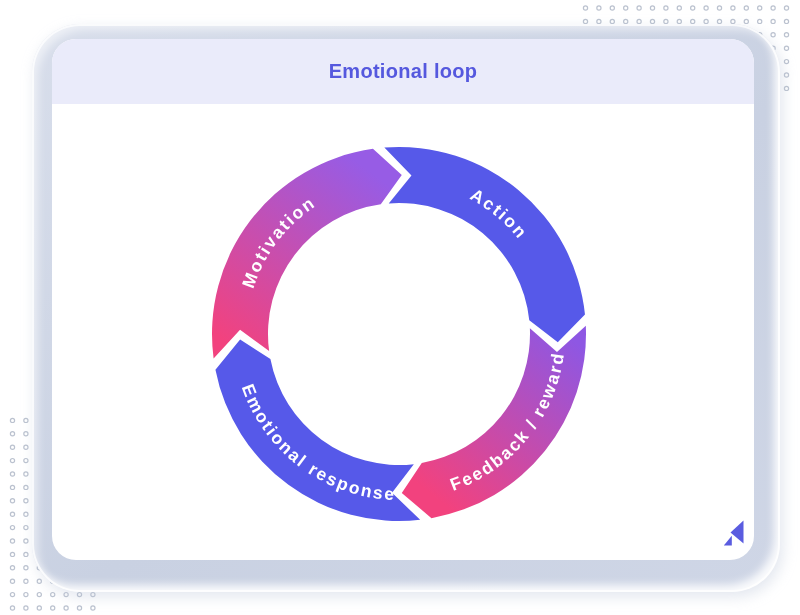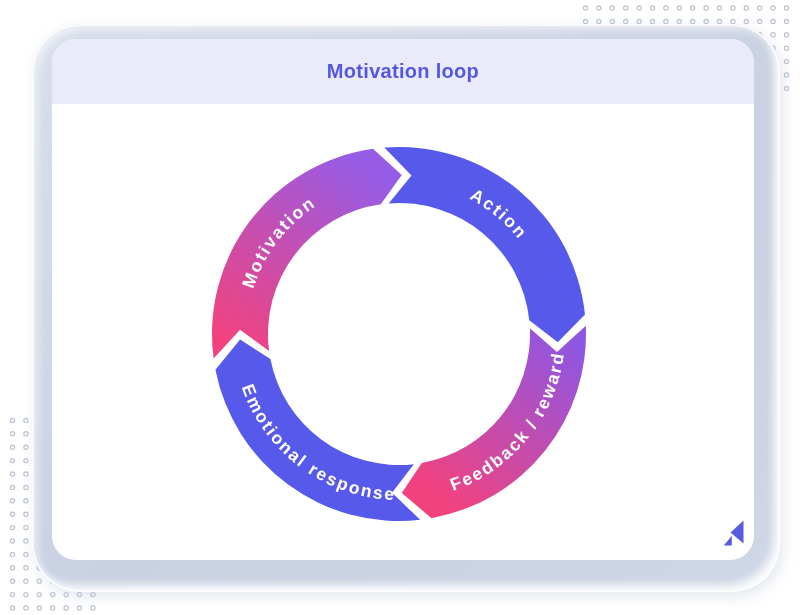--- a/index.html
+++ b/index.html
@@ -267,21 +267,21 @@
         <circle cx="66.1" cy="608.0" r="2.1" fill="none" stroke="#8e99af" stroke-width="1.2" opacity="0.6"></circle>
         <circle cx="79.5" cy="608.0" r="2.1" fill="none" stroke="#8e99af" stroke-width="1.2" opacity="0.6"></circle>
         <circle cx="92.9" cy="608.0" r="2.1" fill="none" stroke="#8e99af" stroke-width="1.2" opacity="0.6"></circle>
       </g>
     </svg>
 
   <div class="card">
     <div class="screen">
 
       <div class="header">
-        <div class="page-title">Motivation loop</div>
+        <div class="page-title">Emotional loop</div>
       </div>
 
       <div class="content">
         <svg class="diagram-svg" id="diagram-svg" width="702" height="456" viewBox="0 0 702 456">
             <defs>
               <linearGradient id="grad-0" gradientUnits="userSpaceOnUse" x1="189.36026704156416" y1="250.7536645629882" x2="324.87147694734955" y2="72.54737707009033">
                 <stop offset="0%" stop-color="#f2427e"></stop>
                 <stop offset="100%" stop-color="#975ce5"></stop>
               </linearGradient>
               <path id="tpath-0" d="M 195.80 249.91 A 152.5 152.5 0 0 1 325.78 78.98" fill="none"></path>

